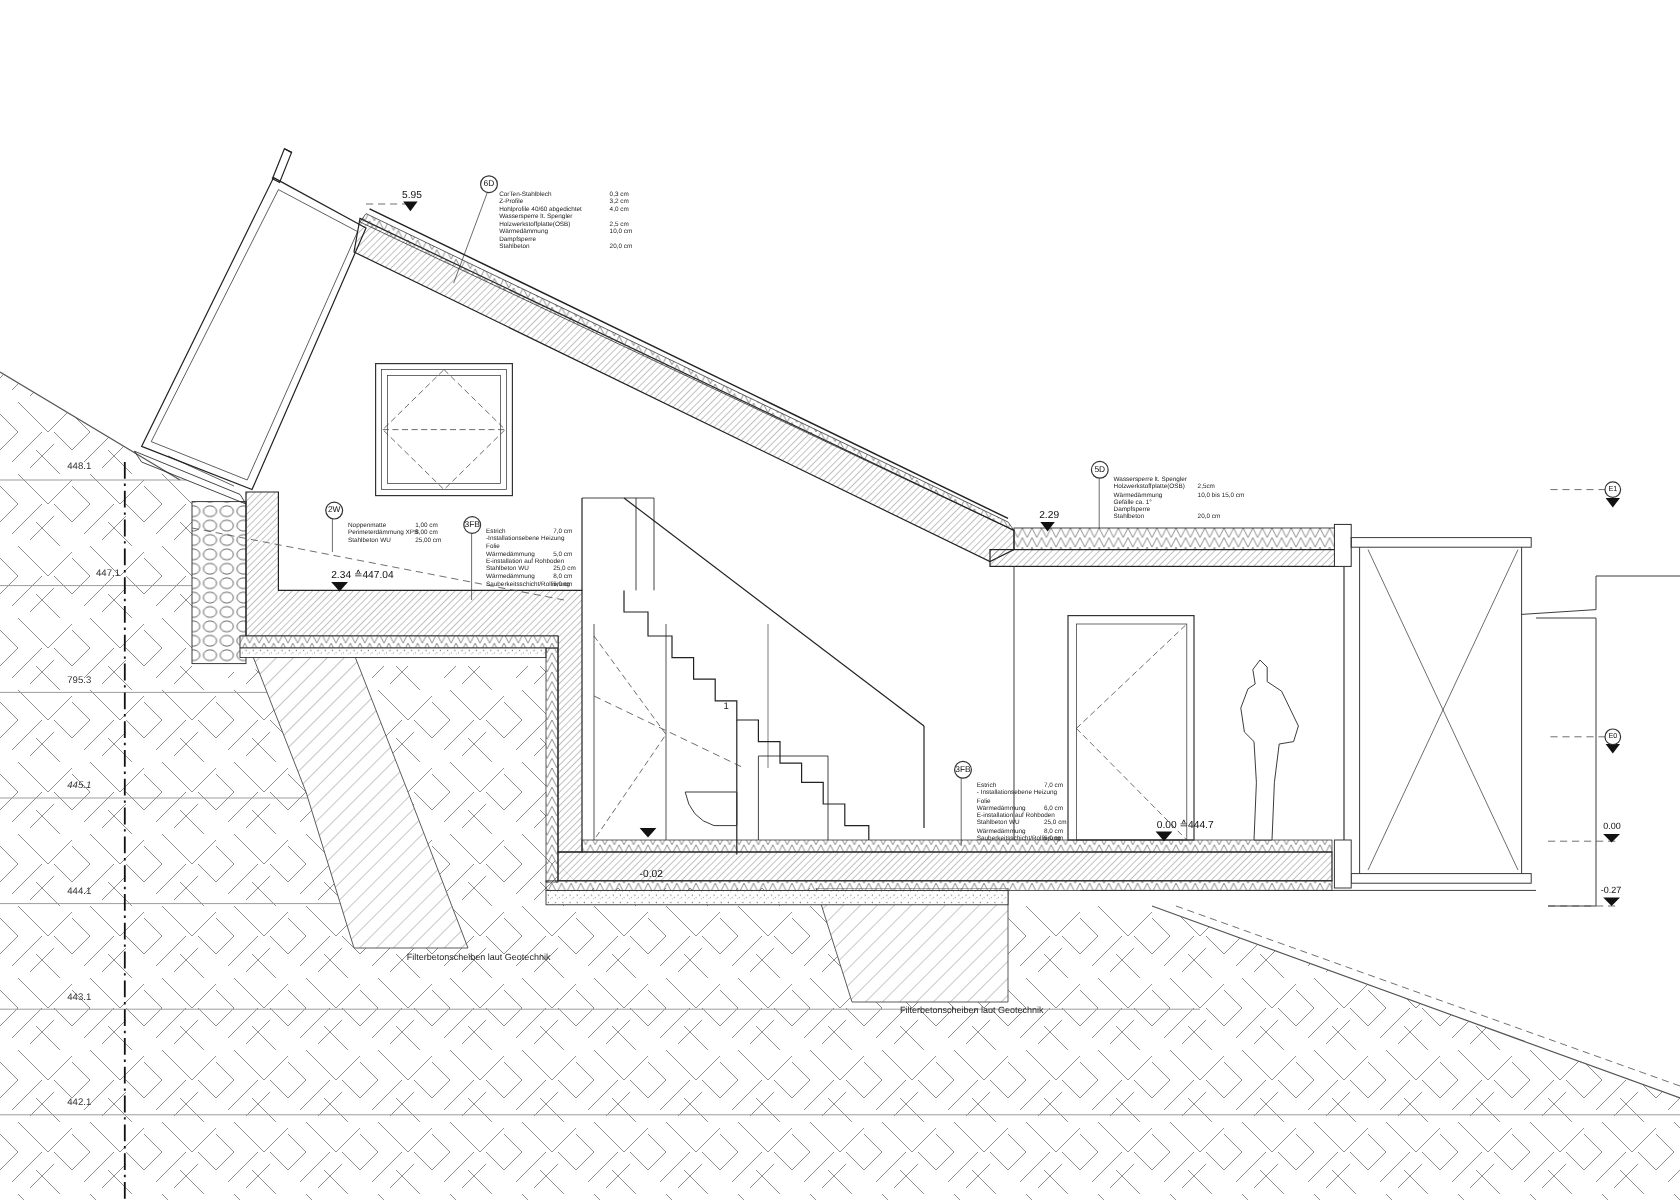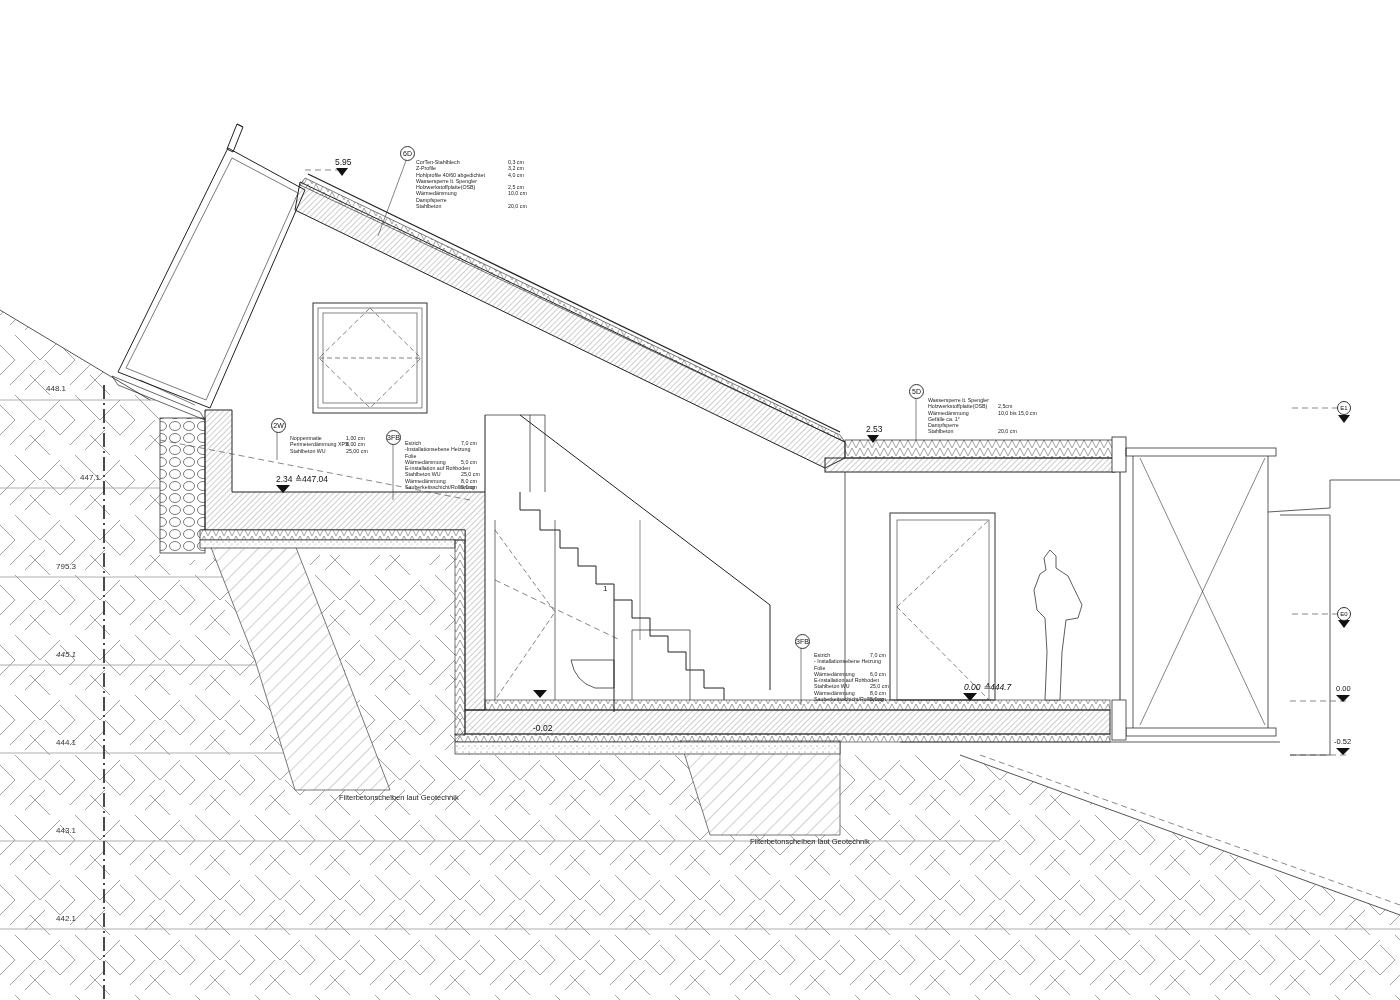--- a/index.html
+++ b/index.html
@@ -203,35 +203,35 @@
 
   <g stroke="#333" stroke-width="0.6" fill="none">
     <line x1="407" y1="158" x2="378" y2="236"></line>
     <line x1="916" y1="398" x2="916" y2="440"></line>
     <line x1="277" y1="430" x2="277" y2="460"></line>
     <line x1="393" y1="443" x2="393" y2="500"></line>
     <line x1="801" y1="645" x2="801" y2="705"></line>
   </g>
 </svg>
 
-<div class="lvl" style="left:46px;top:384px;">448.1</div>
+<div class="lvl" style="left:56px;top:384px;">448.1</div>
 <div class="lvl" style="left:56px;top:473px;margin-left:24px;">447.1</div>
 <div class="lvl" style="left:56px;top:562px;">795.3</div>
 <div class="lvl" style="left:56px;top:650px;font-style:italic;">445.1</div>
 <div class="lvl" style="left:56px;top:738px;">444.1</div>
 <div class="lvl" style="left:56px;top:826px;">443.1</div>
 <div class="lvl" style="left:56px;top:914px;">442.1</div>
 
 <div class="elev" style="left:335px;top:157px;">5.95</div>
-<div class="elev" style="left:866px;top:424px;">2.53</div>
+<div class="elev" style="left:866px;top:424px;">2.29</div>
 <div class="elev" style="left:276px;top:474px;">2.34 ≙447.04</div>
 <div class="elev" style="left:533px;top:679px;margin-top:44px;">-0.02</div>
-<div class="elev" style="left:964px;top:682px;font-style:italic;">0.00 ≙444.7</div>
+<div class="elev" style="left:964px;top:682px;">0.00 ≙444.7</div>
 <div class="elev" style="left:1336px;top:684px;font-size:7.5px;">0.00</div>
-<div class="elev" style="left:1334px;top:737px;font-size:7.5px;">-0.52</div>
+<div class="elev" style="left:1334px;top:737px;font-size:7.5px;">-0.27</div>
 
 <div class="tag" style="left:1337px;top:401px;width:12px;height:12px;line-height:12px;font-size:6px;">E1</div>
 <div class="tag" style="left:1337px;top:607px;width:12px;height:12px;line-height:12px;font-size:6px;">E0</div>
 <div class="lbl" style="left:603px;top:585px;font-size:8px;">1</div>
 
 <div class="note" style="left:297px;top:793px;">Filterbetonscheiben laut Geotechnik</div>
 <div class="note" style="left:708px;top:837px;">Filterbetonscheiben laut Geotechnik</div>
 
 <div class="tag" style="left:400px;top:146px;">6D</div>
 <div class="layers" style="left:416px;top:159px;">

